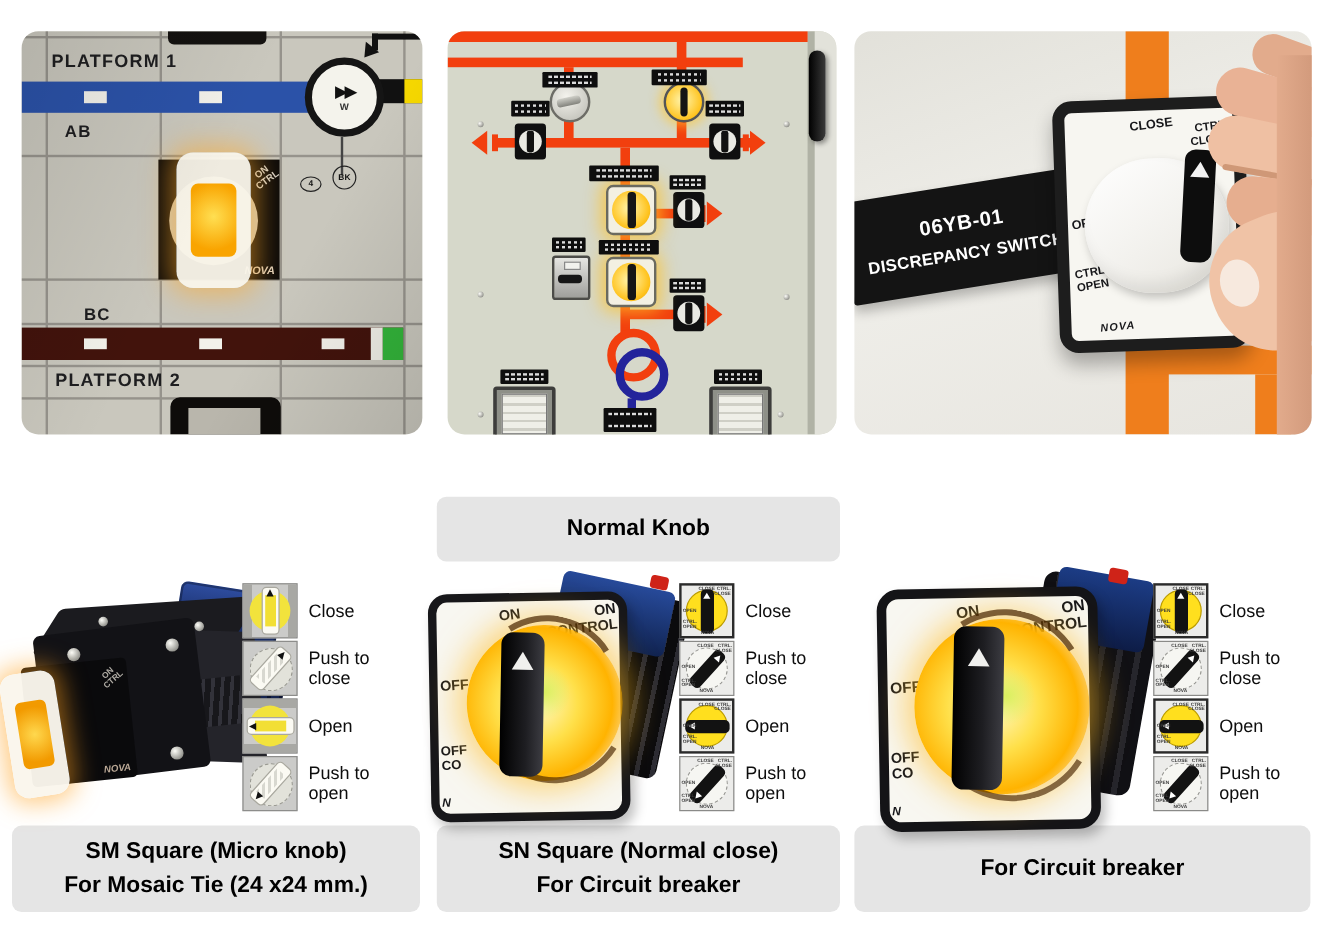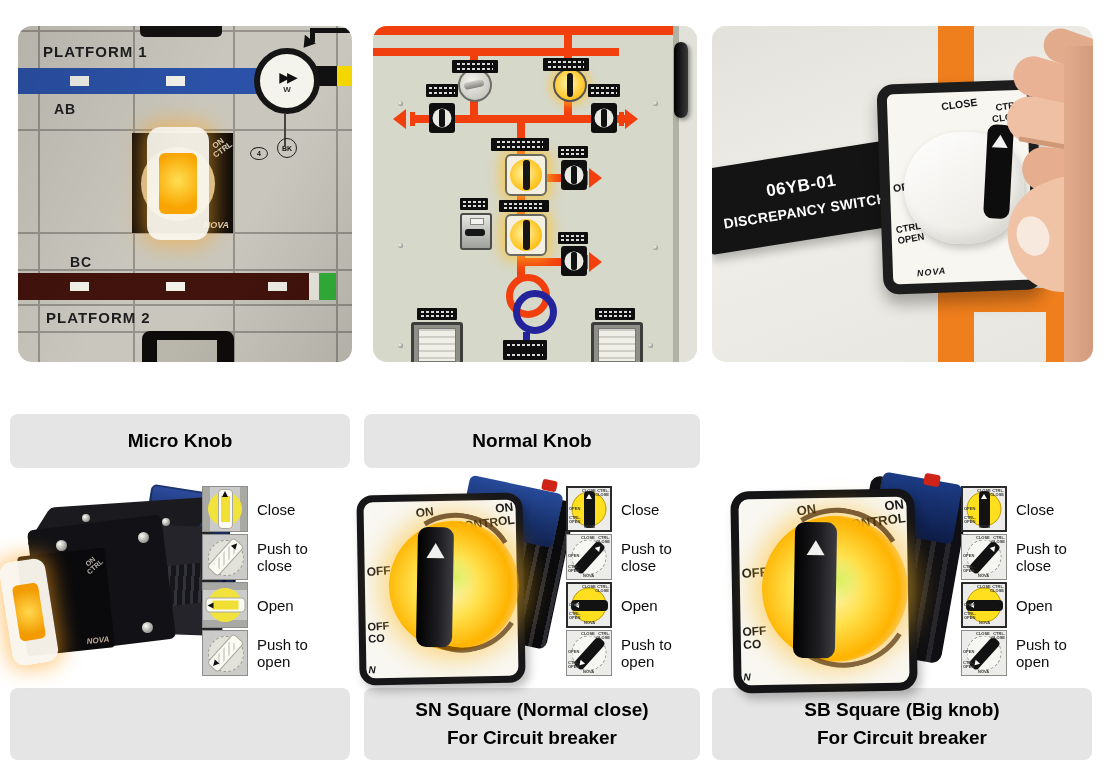--- a/index.html
+++ b/index.html
@@ -270,23 +270,20 @@
     <i class="skin" style="left:330px;top:12px;width:90px;height:34px;background:#e2ab8c;border-radius:17px;transform:rotate(20deg)"></i>
     <i class="skin" style="left:300px;top:40px;width:110px;height:40px;background:#e9b295;border-radius:20px;transform:rotate(16deg)"></i>
     <i class="skin" style="left:294px;top:78px;width:120px;height:46px;background:#efc0a3;border-radius:23px;transform:rotate(12deg)"></i>
     <i class="skin" style="left:306px;top:118px;width:90px;height:5px;background:#cf9877;border-radius:3px;transform:rotate(10deg)"></i>
     <i class="skin" style="left:310px;top:124px;width:104px;height:44px;background:#e6ae8f;border-radius:22px;transform:rotate(6deg)"></i>
     <i class="skin" style="left:296px;top:152px;width:120px;height:112px;background:#f0c3a6;border-radius:54px;transform:rotate(-22deg)"></i>
     <i class="skin" style="left:305px;top:190px;width:32px;height:40px;background:#f7e9de;border-radius:50%;transform:rotate(-18deg)"></i>
     <i class="skin" style="left:352px;top:20px;width:30px;height:320px;background:linear-gradient(90deg,#e2ab8c,#d29a7c)"></i>
   </div>
 
-  <div class="bar" style="left:10px;top:414px;width:340px;height:54px">
-    <span>Micro Knob</span>
-    </div>
   <div class="bar" style="left:364px;top:414px;width:336px;height:54px">
     <span>Normal Knob</span>
     </div>
 
   <div class="abs" style="left:12px;top:480px;width:235px;height:200px">
     <i style="left:135px;top:10px;width:85px;height:55px;transform:rotate(9deg);border-radius:6px;
        background:linear-gradient(180deg,#2e4da0,#0d1b44);box-shadow:inset 0 0 0 2px rgba(0,0,0,.3)"></i>
     <i style="left:165px;top:55px;width:60px;height:70px;transform:rotate(9deg);background:repeating-linear-gradient(90deg,#16244f 0 7px,#0b1330 7px 10px);border-radius:4px"></i>
     <i style="left:30px;top:22px;width:160px;height:38px;background:#1b1b1f;transform:skewX(-35deg) rotate(-4deg);border-radius:4px"></i>
     <i class="screw" style="left:70px;top:34px;width:8px;height:8px"></i>
@@ -524,23 +521,24 @@
         </div>
       <i class="wc"></i>
         <div class="hd" style="transform:rotate(42deg)">
           <i class="wt dn"></i>
         </div>
     </div>
     <div class="llabel">Push to open</div>
   </div>
 
   <div class="bar cbar" style="left:10px;top:688px;width:340px;height:72px">
+    <div>SM Square (Micro knob)</div>
+    <div>For Mosaic Tie (24 x24 mm.)</div>
   </div>
   <div class="bar cbar" style="left:364px;top:688px;width:336px;height:72px">
     <div>SN Square (Normal close)</div>
     <div>For Circuit breaker</div>
   </div>
   <div class="bar cbar" style="left:712px;top:688px;width:380px;height:72px">
-    <div>SB Square (Big knob)</div>
     <div>For Circuit breaker</div>
   </div>
 
 </div>
 
 </body></html>

